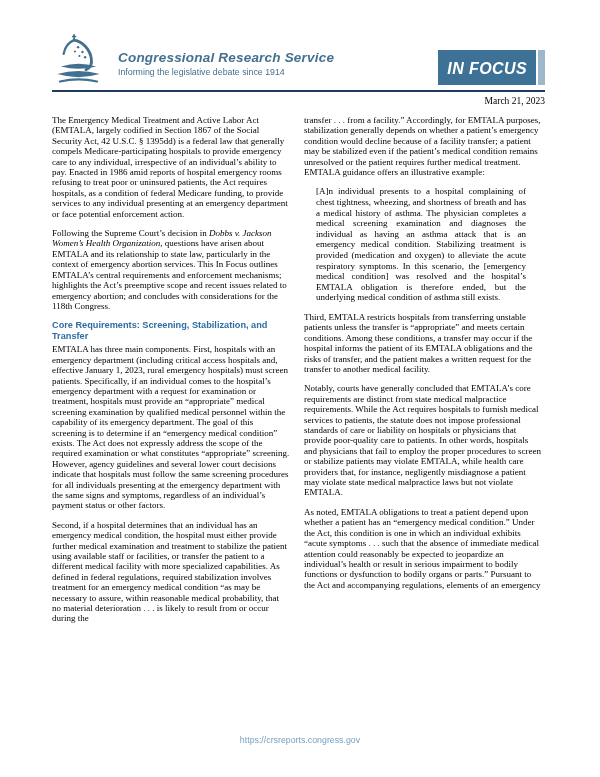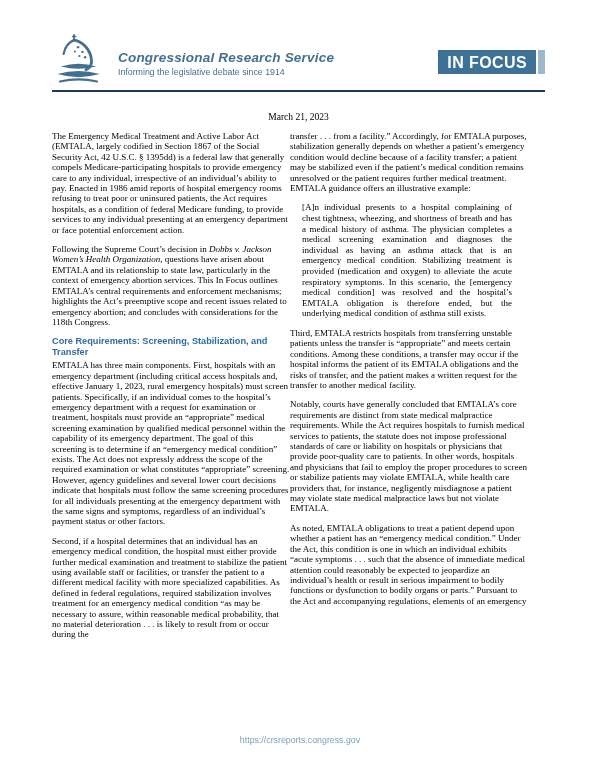--- a/index.html
+++ b/index.html
@@ -21,40 +21,40 @@
   .org-name {
     font-family: "Liberation Sans", sans-serif;
     font-weight: bold; font-style: italic;
     font-size: 13.5px; color: #44708f; letter-spacing: 0.2px;
     white-space: nowrap;
   }
   .tagline {
     font-family: "Liberation Sans", sans-serif;
     font-size: 8.8px; color: #44708f; margin-top: 2px; white-space: nowrap;
   }
-  .badge-wrap { margin-left: auto; display: flex; align-items: stretch; margin-top: 17px; height: 24px; }
+  .badge-wrap { margin-left: auto; display: flex; align-items: stretch; margin-top: 17px; height: 35px; font-style: italic; }
   .badge {
     background: #3d7195; color: #fff;
     font-family: "Liberation Sans", sans-serif;
     font-weight: bold; font-size: 16px; letter-spacing: 0.4px;
     padding: 2px 9px 0 9px; display: flex; align-items: center;
   }
   .badge-strip { width: 7px; background: #9db8cb; margin-left: 2px; }
 
   .rule { height: 2px; background: #1f3a5f; margin-top: 2px; }
 
-  .date-line { text-align: center; font-size: 9.5px; margin-top: 20px; line-height: 11px; }
+  .date-line { text-align: right; font-size: 9.5px; margin-top: 4px; line-height: 11px; }
 
   .doc-title {
     font-size: 17.5px; font-weight: bold; line-height: 24px;
     margin-top: 2px; letter-spacing: -0.1px;
   }
 
   
-  .cols { display: flex; gap: 0; margin-top: 8px; }
+  .cols { display: flex; gap: 14px; margin-top: 8px; }
   .col { width: 238px; }
   .body-p { font-size: 9px; line-height: 10.4px; margin: 0 0 9px 0; }
   .section-heading {
     font-family: "Liberation Sans", sans-serif;
     font-size: 9.2px; font-weight: bold; line-height: 11px;
     color: #2e6da4; margin: 3px 0 2px 0;
   }
   .quote {
     font-size: 9px; line-height: 10.6px;
     margin: 0 16px 9px 12px; text-align: justify;

